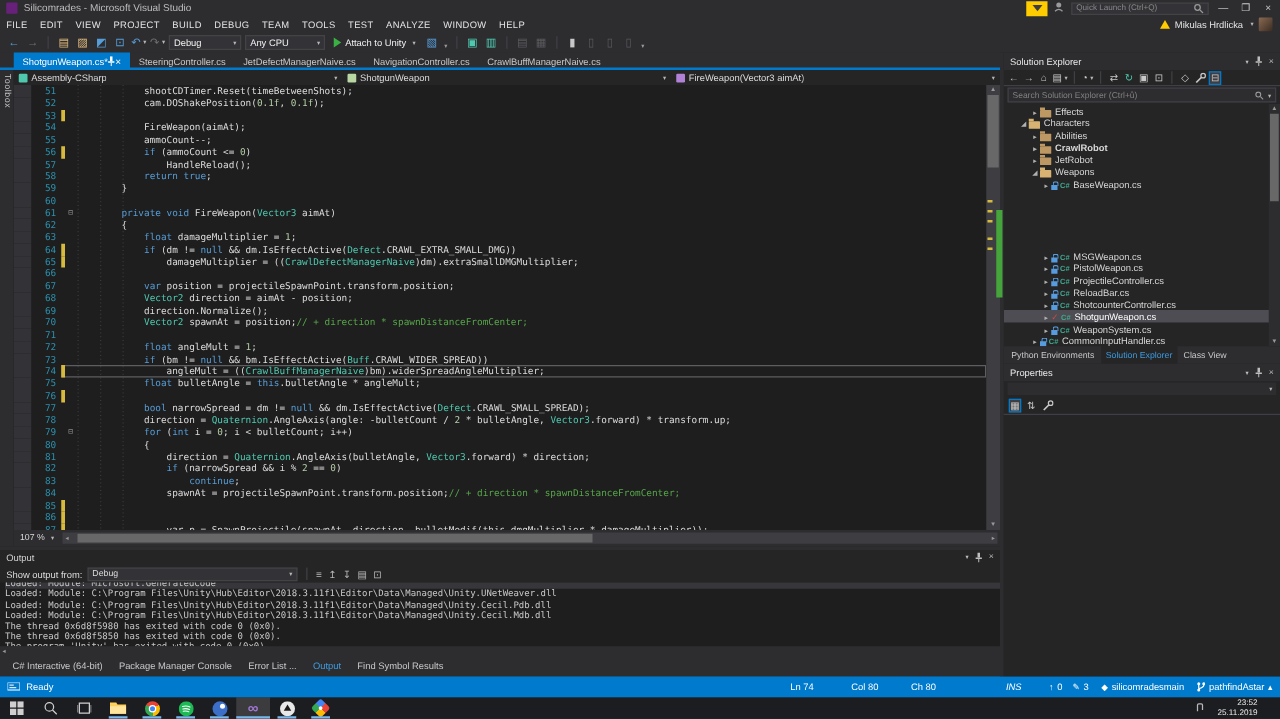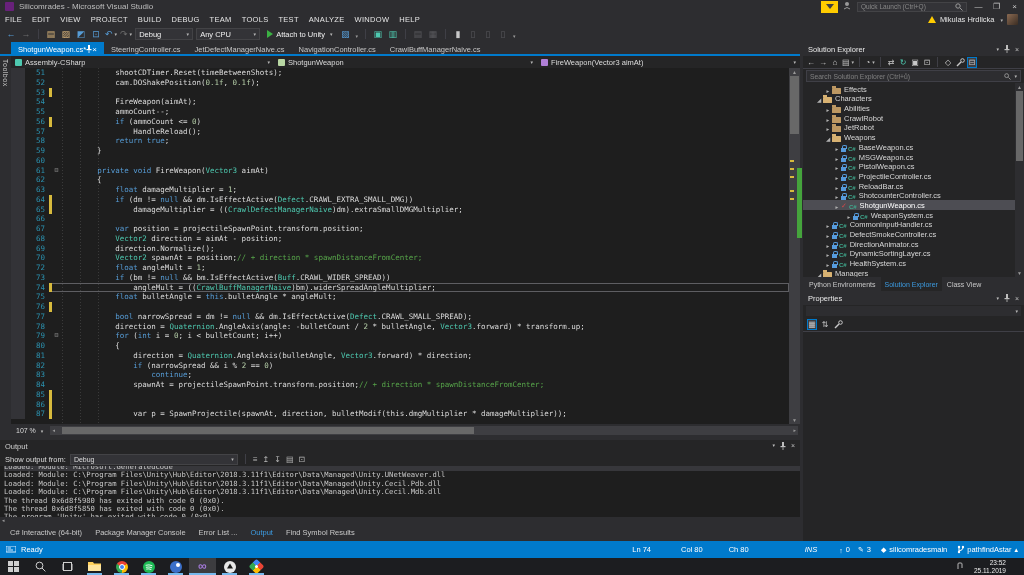--- a/index.html
+++ b/index.html
@@ -301,20 +301,21 @@
               <div class="cl"><span class="brkpt"></span><span class="lnum">61</span><div class="rowbody"><span class="lmark"></span><span class="fold">⊟</span><span class="codetext"><span class="p">        </span><span class="k">private</span><span class="p"> </span><span class="k">void</span><span class="p"> FireWeapon(</span><span class="t">Vector3</span><span class="p"> aimAt)</span></span></div></div>
               <div class="cl"><span class="brkpt"></span><span class="lnum">62</span><div class="rowbody"><span class="lmark"></span><span class="fold"></span><span class="codetext"><span class="p">        {</span></span></div></div>
               <div class="cl"><span class="brkpt"></span><span class="lnum">63</span><div class="rowbody"><span class="lmark"></span><span class="fold"></span><span class="codetext"><span class="p">            </span><span class="k">float</span><span class="p"> damageMultiplier = </span><span class="n">1</span><span class="p">;</span></span></div></div>
               <div class="cl"><span class="brkpt"></span><span class="lnum">64</span><div class="rowbody"><span class="lmark y"></span><span class="fold"></span><span class="codetext"><span class="p">            </span><span class="k">if</span><span class="p"> (dm != </span><span class="k">null</span><span class="p"> &amp;&amp; dm.IsEffectActive(</span><span class="t">Defect</span><span class="p">.CRAWL_EXTRA_SMALL_DMG))</span></span></div></div>
               <div class="cl"><span class="brkpt"></span><span class="lnum">65</span><div class="rowbody"><span class="lmark y"></span><span class="fold"></span><span class="codetext"><span class="p">                damageMultiplier = ((</span><span class="t">CrawlDefectManagerNaive</span><span class="p">)dm).extraSmallDMGMultiplier;</span></span></div></div>
               <div class="cl"><span class="brkpt"></span><span class="lnum">66</span><div class="rowbody"><span class="lmark"></span><span class="fold"></span><span class="codetext"></span></div></div>
               <div class="cl"><span class="brkpt"></span><span class="lnum">67</span><div class="rowbody"><span class="lmark"></span><span class="fold"></span><span class="codetext"><span class="p">            </span><span class="k">var</span><span class="p"> position = projectileSpawnPoint.transform.position;</span></span></div></div>
               <div class="cl"><span class="brkpt"></span><span class="lnum">68</span><div class="rowbody"><span class="lmark"></span><span class="fold"></span><span class="codetext"><span class="p">            </span><span class="t">Vector2</span><span class="p"> direction = aimAt - position;</span></span></div></div>
               <div class="cl"><span class="brkpt"></span><span class="lnum">69</span><div class="rowbody"><span class="lmark"></span><span class="fold"></span><span class="codetext"><span class="p">            direction.Normalize();</span></span></div></div>
               <div class="cl"><span class="brkpt"></span><span class="lnum">70</span><div class="rowbody"><span class="lmark"></span><span class="fold"></span><span class="codetext"><span class="p">            </span><span class="t">Vector2</span><span class="p"> spawnAt = position;</span><span class="c">// + direction * spawnDistanceFromCenter;</span></span></div></div>
+              <div class="cl"><span class="brkpt"></span><span class="lnum">71</span><div class="rowbody"><span class="lmark"></span><span class="fold"></span><span class="codetext"></span></div></div>
               <div class="cl"><span class="brkpt"></span><span class="lnum">72</span><div class="rowbody"><span class="lmark"></span><span class="fold"></span><span class="codetext"><span class="p">            </span><span class="k">float</span><span class="p"> angleMult = </span><span class="n">1</span><span class="p">;</span></span></div></div>
               <div class="cl"><span class="brkpt"></span><span class="lnum">73</span><div class="rowbody"><span class="lmark"></span><span class="fold"></span><span class="codetext"><span class="p">            </span><span class="k">if</span><span class="p"> (bm != </span><span class="k">null</span><span class="p"> &amp;&amp; bm.IsEffectActive(</span><span class="t">Buff</span><span class="p">.CRAWL_WIDER_SPREAD))</span></span></div></div>
               <div class="cl cur"><span class="brkpt"></span><span class="lnum">74</span><div class="rowbody"><span class="lmark y"></span><span class="fold"></span><span class="codetext"><span class="p">                angleMult = ((</span><span class="t">CrawlBuffManagerNaive</span><span class="p">)bm).widerSpreadAngleMultiplier;</span></span></div></div>
               <div class="cl"><span class="brkpt"></span><span class="lnum">75</span><div class="rowbody"><span class="lmark"></span><span class="fold"></span><span class="codetext"><span class="p">            </span><span class="k">float</span><span class="p"> bulletAngle = </span><span class="k">this</span><span class="p">.bulletAngle * angleMult;</span></span></div></div>
               <div class="cl"><span class="brkpt"></span><span class="lnum">76</span><div class="rowbody"><span class="lmark y"></span><span class="fold"></span><span class="codetext"></span></div></div>
               <div class="cl"><span class="brkpt"></span><span class="lnum">77</span><div class="rowbody"><span class="lmark"></span><span class="fold"></span><span class="codetext"><span class="p">            </span><span class="k">bool</span><span class="p"> narrowSpread = dm != </span><span class="k">null</span><span class="p"> &amp;&amp; dm.IsEffectActive(</span><span class="t">Defect</span><span class="p">.CRAWL_SMALL_SPREAD);</span></span></div></div>
               <div class="cl"><span class="brkpt"></span><span class="lnum">78</span><div class="rowbody"><span class="lmark"></span><span class="fold"></span><span class="codetext"><span class="p">            direction = </span><span class="t">Quaternion</span><span class="p">.AngleAxis(angle: -bulletCount / </span><span class="n">2</span><span class="p"> * bulletAngle, </span><span class="t">Vector3</span><span class="p">.forward) * transform.up;</span></span></div></div>
               <div class="cl"><span class="brkpt"></span><span class="lnum">79</span><div class="rowbody"><span class="lmark"></span><span class="fold">⊟</span><span class="codetext"><span class="p">            </span><span class="k">for</span><span class="p"> (</span><span class="k">int</span><span class="p"> i = </span><span class="n">0</span><span class="p">; i &lt; bulletCount; i++)</span></span></div></div>
               <div class="cl"><span class="brkpt"></span><span class="lnum">80</span><div class="rowbody"><span class="lmark"></span><span class="fold"></span><span class="codetext"><span class="p">            {</span></span></div></div>
               <div class="cl"><span class="brkpt"></span><span class="lnum">81</span><div class="rowbody"><span class="lmark"></span><span class="fold"></span><span class="codetext"><span class="p">                direction = </span><span class="t">Quaternion</span><span class="p">.AngleAxis(bulletAngle, </span><span class="t">Vector3</span><span class="p">.forward) * direction;</span></span></div></div>
@@ -462,78 +463,78 @@
         <div class="trow" style="padding-left: 12px;">
           <span class="tarrow">◢</span>
           <span class="i-folder open"></span>
           <span class="tlabel">Characters</span>
         </div>
         <div class="trow" style="padding-left: 21px;">
           <span class="tarrow">▸</span>
           <span class="i-folder"></span>
           <span class="tlabel">Abilities</span>
         </div>
-        <div class="trow" style="padding-left: 21px;">
+        <div class="trow" style="padding-left: 21px; font-weight: bold;">
           <span class="tarrow">▸</span>
           <span class="i-folder"></span>
           <span class="tlabel">CrawlRobot</span>
         </div>
         <div class="trow" style="padding-left: 21px;">
           <span class="tarrow">▸</span>
           <span class="i-folder"></span>
           <span class="tlabel">JetRobot</span>
         </div>
         <div class="trow" style="padding-left: 21px;">
           <span class="tarrow">◢</span>
           <span class="i-folder open"></span>
           <span class="tlabel">Weapons</span>
         </div>
         <div class="trow" style="padding-left: 30px;">
           <span class="tarrow">▸</span>
           <span class="i-lock"></span>
           <span class="i-cs">C#</span>
           <span class="tlabel">BaseWeapon.cs</span>
         </div>
+        <div class="trow" style="padding-left: 30px; margin-top: 48px;">
+          <span class="tarrow">▸</span>
+          <span class="i-lock"></span>
+          <span class="i-cs">C#</span>
+          <span class="tlabel">MSGWeapon.cs</span>
+        </div>
         <div class="trow" style="padding-left: 30px;">
           <span class="tarrow">▸</span>
           <span class="i-lock"></span>
           <span class="i-cs">C#</span>
-          <span class="tlabel">MSGWeapon.cs</span>
+          <span class="tlabel">PistolWeapon.cs</span>
         </div>
         <div class="trow" style="padding-left: 30px;">
           <span class="tarrow">▸</span>
           <span class="i-lock"></span>
           <span class="i-cs">C#</span>
-          <span class="tlabel">PistolWeapon.cs</span>
+          <span class="tlabel">ProjectileController.cs</span>
         </div>
         <div class="trow" style="padding-left: 30px;">
           <span class="tarrow">▸</span>
           <span class="i-lock"></span>
           <span class="i-cs">C#</span>
-          <span class="tlabel">ProjectileController.cs</span>
+          <span class="tlabel">ReloadBar.cs</span>
         </div>
         <div class="trow" style="padding-left: 30px;">
           <span class="tarrow">▸</span>
           <span class="i-lock"></span>
           <span class="i-cs">C#</span>
-          <span class="tlabel">ReloadBar.cs</span>
+          <span class="tlabel">ShotcounterController.cs</span>
+        </div>
+        <div class="trow sel" style="padding-left: 30px;">
+          <span class="tarrow">▸</span>
+          <span class="i-chk">✓</span>
+          <span class="i-cs">C#</span>
+          <span class="tlabel">ShotgunWeapon.cs</span>
         </div>
         <div class="trow" style="padding-left: 30px;">
-          <span class="tarrow">▸</span>
-          <span class="i-lock"></span>
-          <span class="i-cs">C#</span>
-          <span class="tlabel">ShotcounterController.cs</span>
-        </div>
-        <div class="trow sel" style="padding-left: 30px;">
-          <span class="tarrow">▸</span>
-          <span class="i-chk">✓</span>
-          <span class="i-cs">C#</span>
-          <span class="tlabel">ShotgunWeapon.cs</span>
-        </div>
-        <div class="trow" style="padding-left: 30px; margin-left: 12px;">
           <span class="tarrow">▸</span>
           <span class="i-lock"></span>
           <span class="i-cs">C#</span>
           <span class="tlabel">WeaponSystem.cs</span>
         </div>
         <div class="trow" style="padding-left: 21px;">
           <span class="tarrow">▸</span>
           <span class="i-lock"></span>
           <span class="i-cs">C#</span>
           <span class="tlabel">CommonInputHandler.cs</span>

